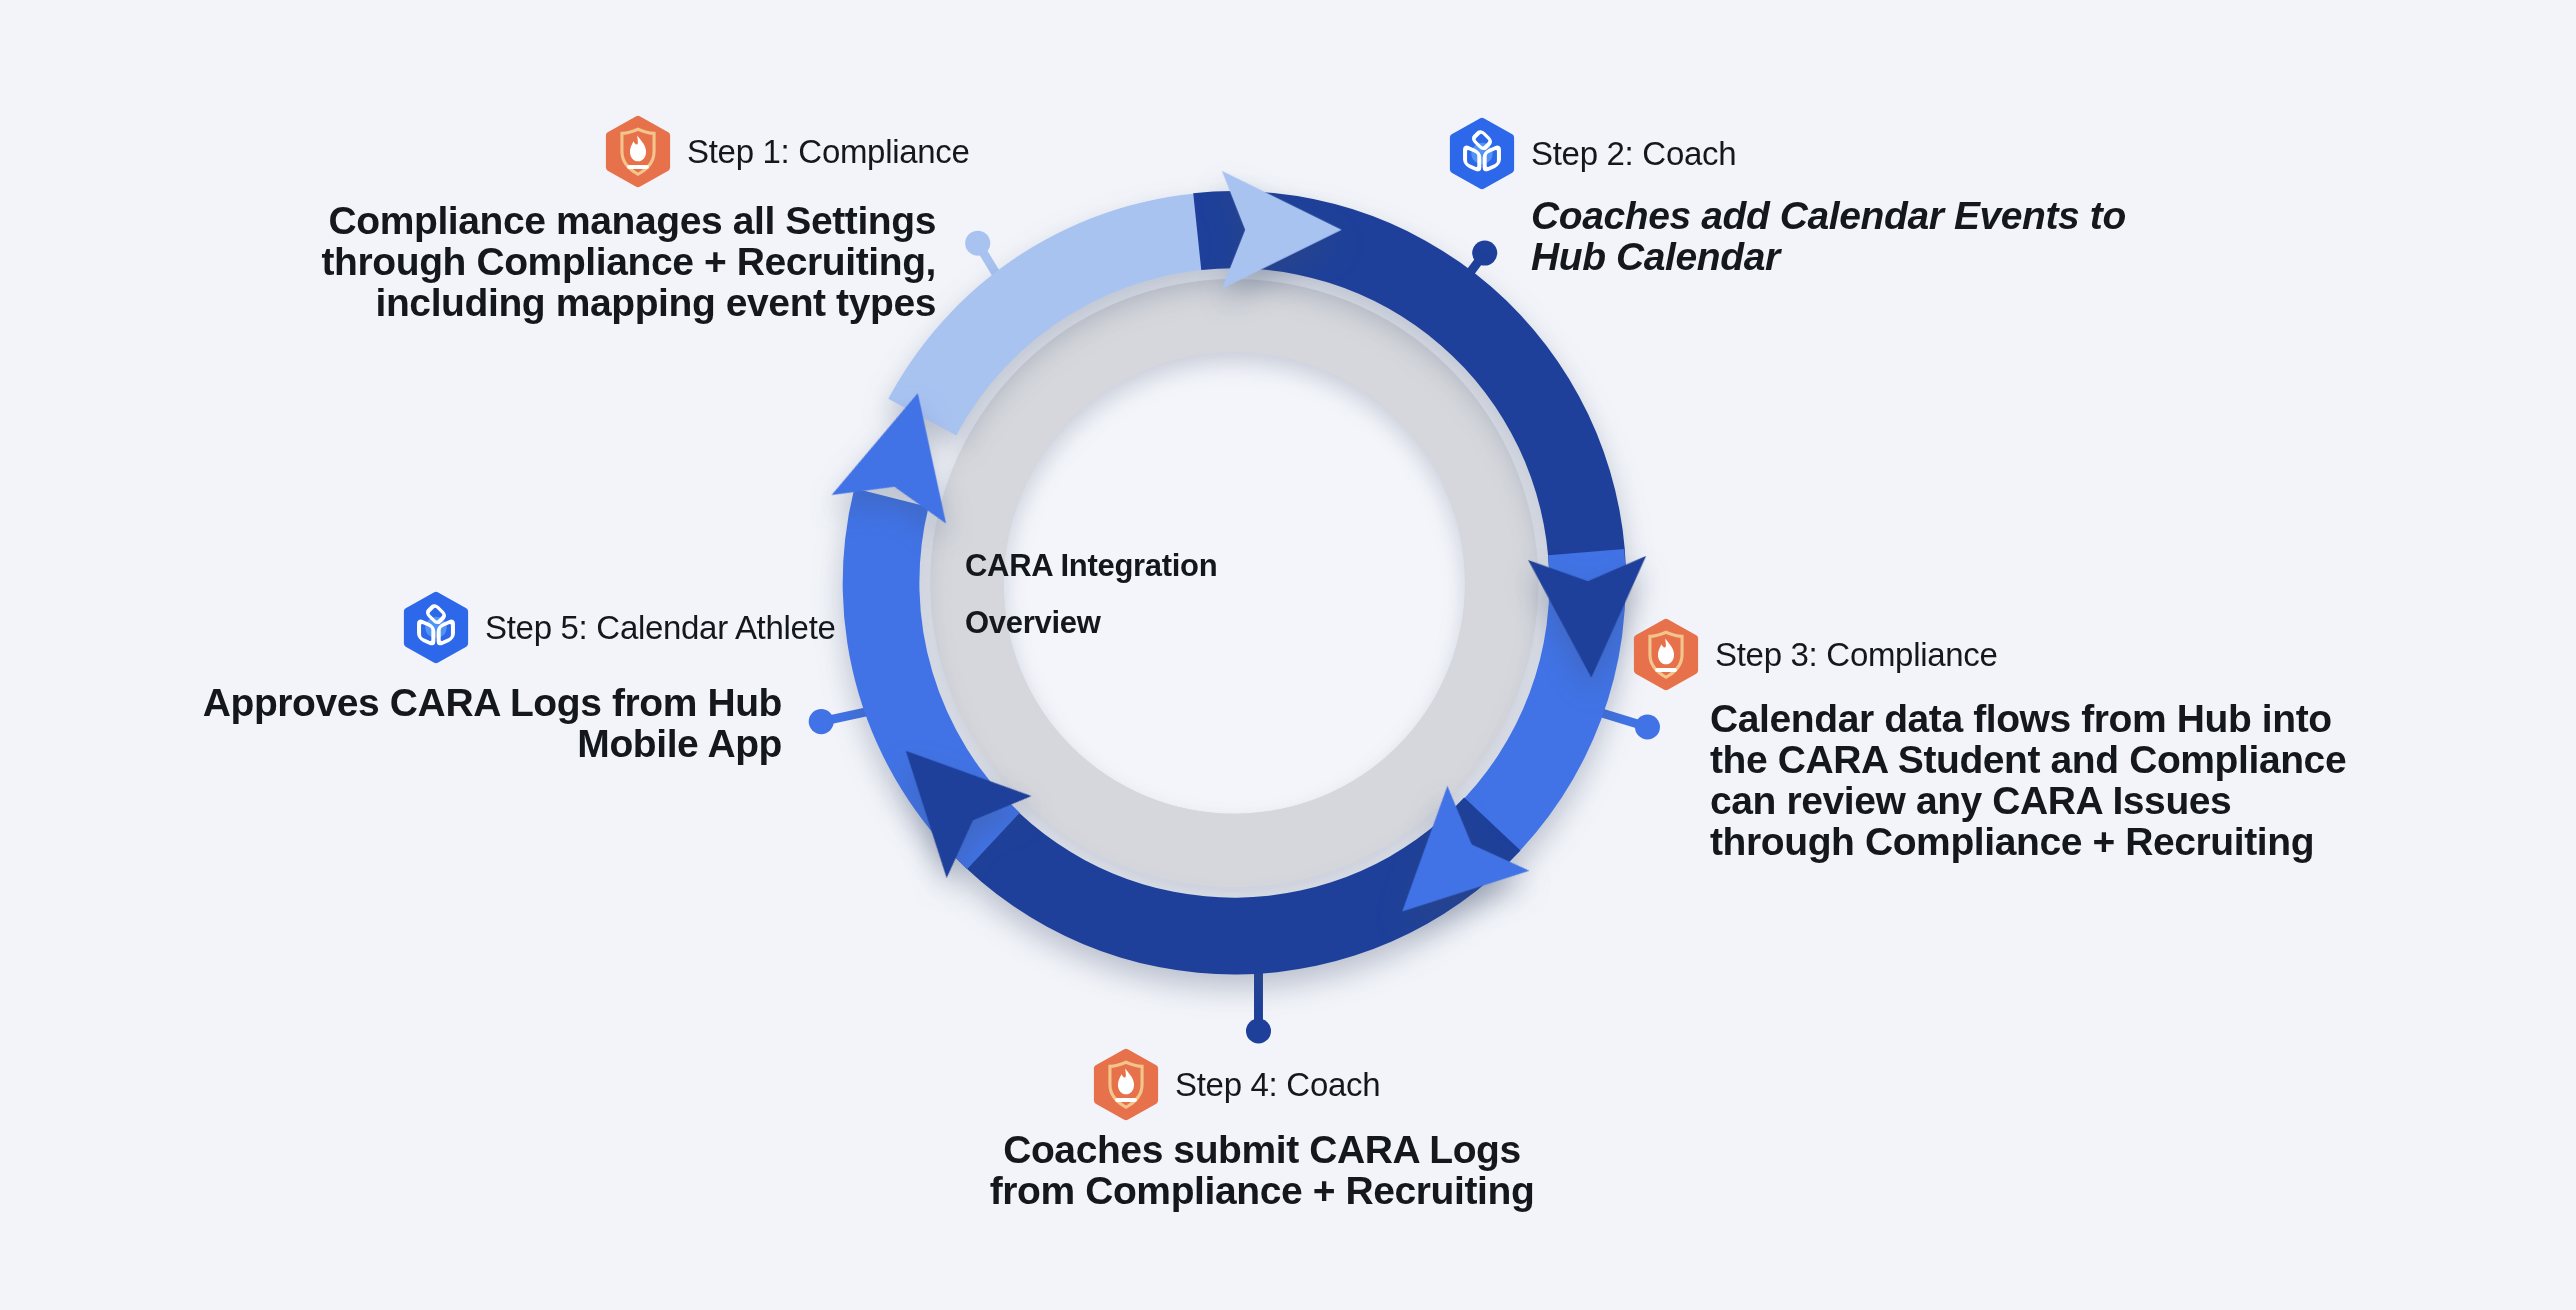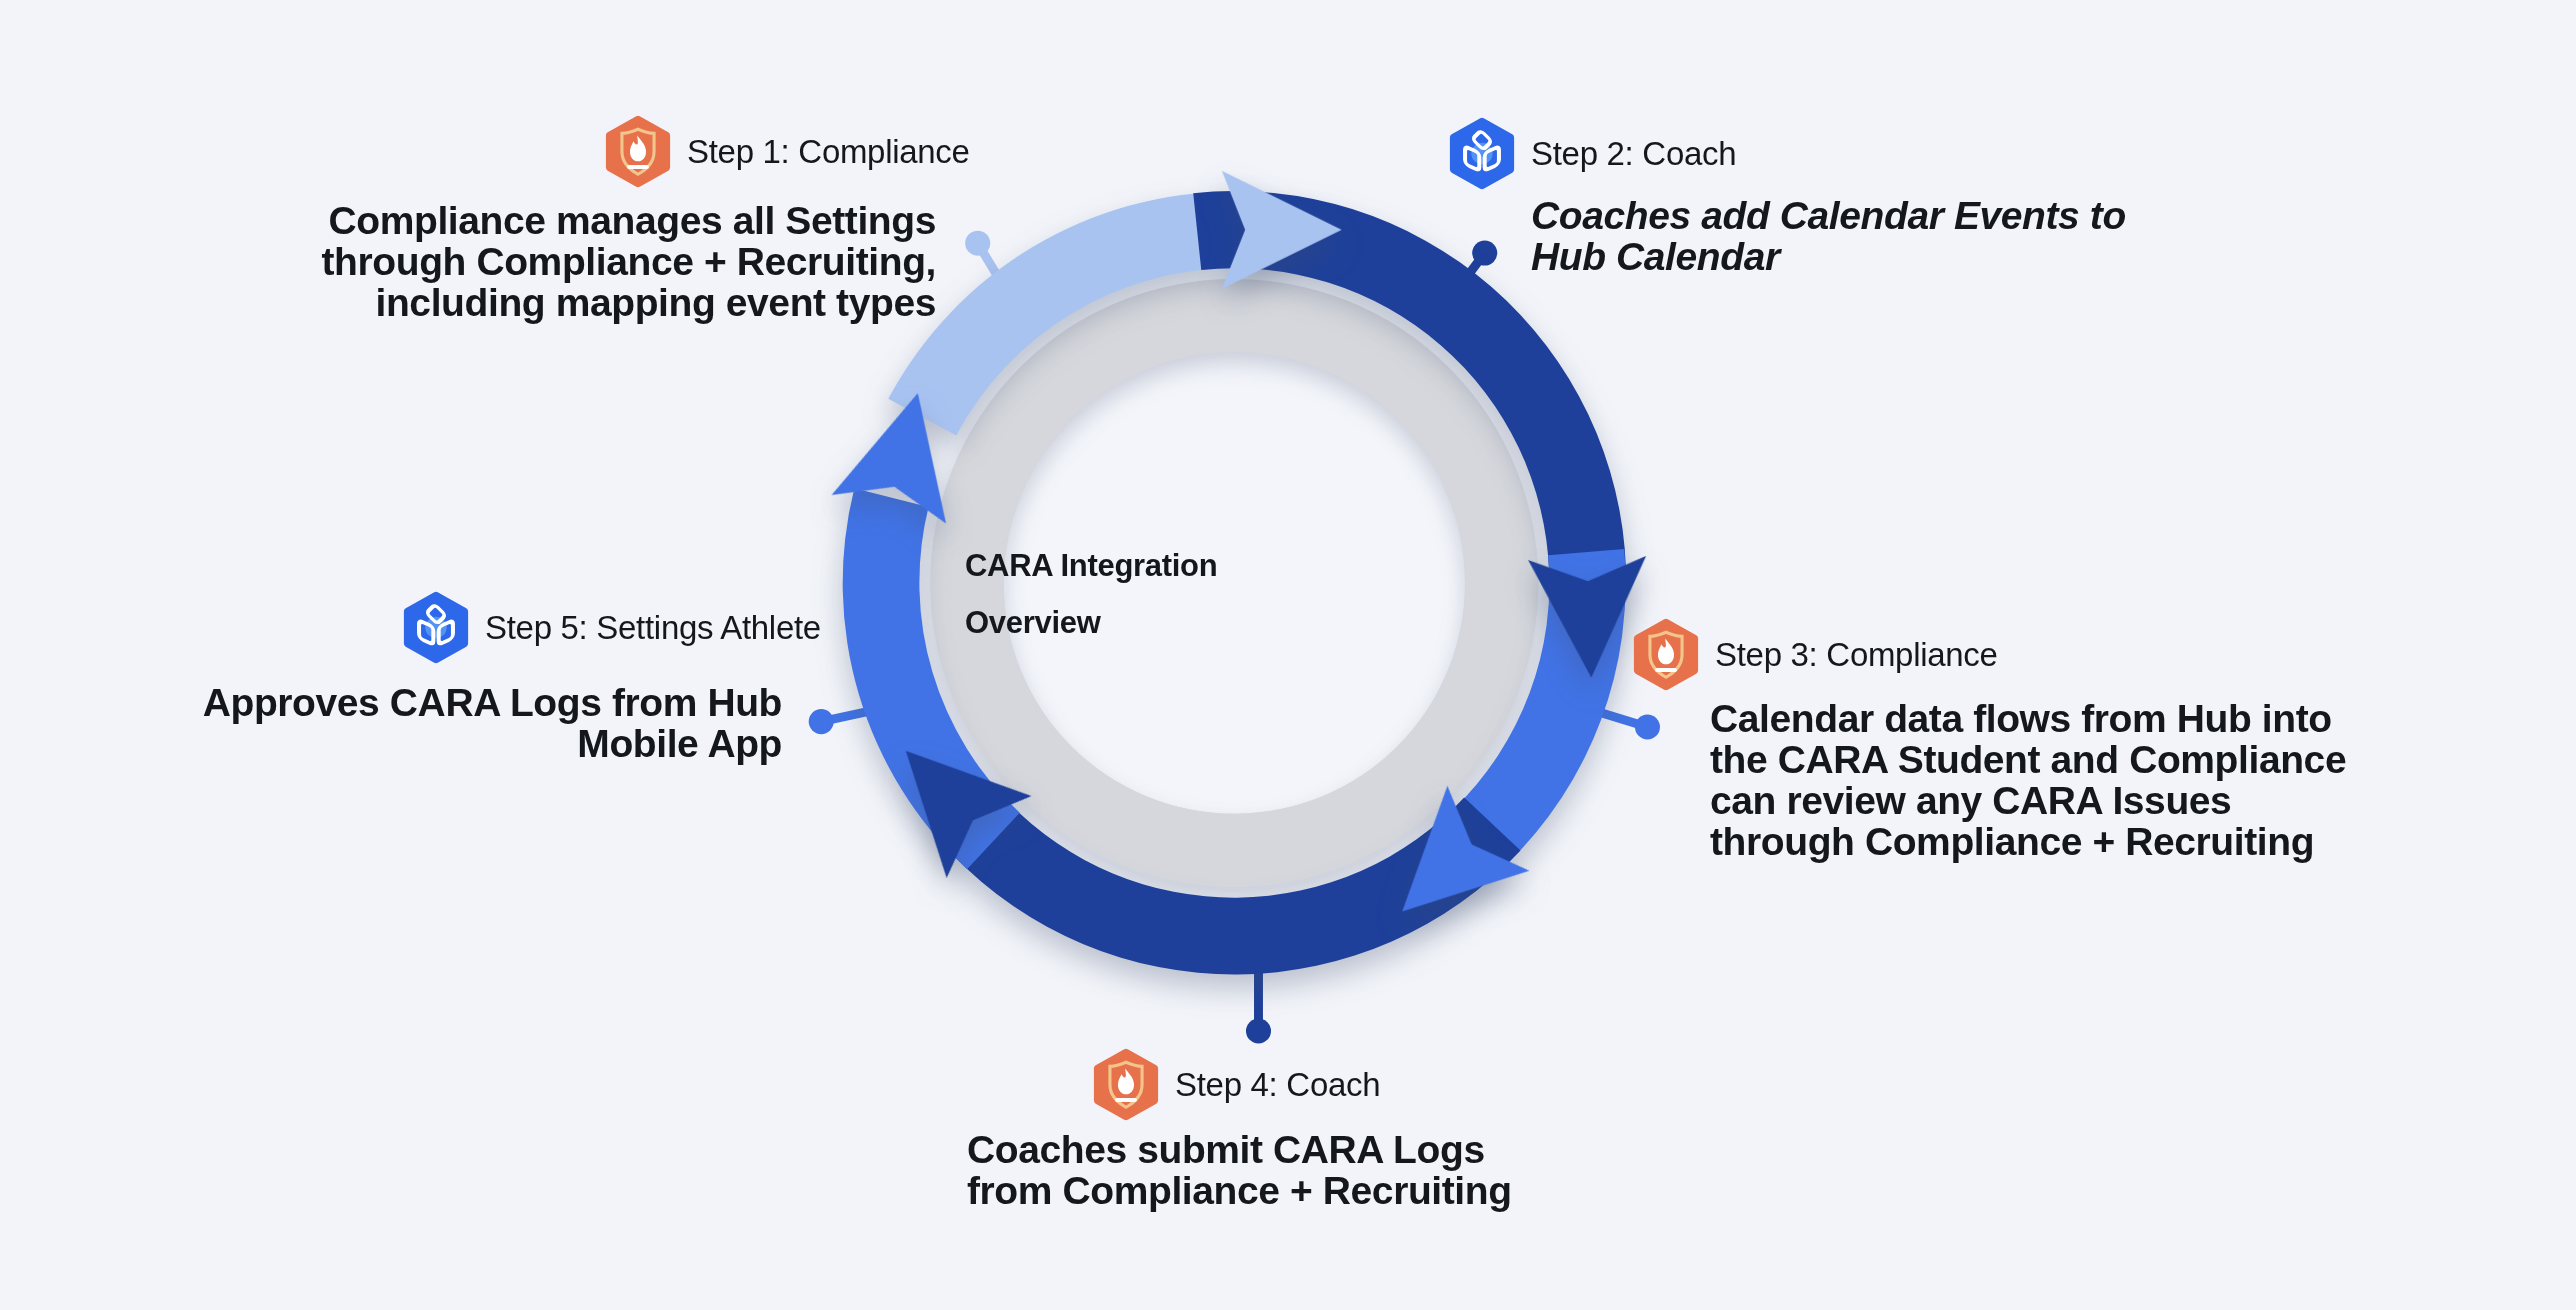--- a/index.html
+++ b/index.html
@@ -37,21 +37,21 @@
     white-space: nowrap;
   }
   .step-body {
     position: absolute;
     font-size: 39px; font-weight: 700; line-height: 41px;
     letter-spacing: -0.4px;
     white-space: pre-line;
   }
   .align-right  { text-align: right; }
   .align-left   { text-align: left; }
-  .align-center { }
+  .align-center { text-align: center; }
 
   .hex-icon { flex: 0 0 auto; display: block; }
 </style>
 </head>
 <body style="background: rgb(242, 244, 249);">
 
 <div class="canvas">
 
   <svg class="diagram-svg" width="2576" height="1310" viewBox="0 0 2880 1465">
 
@@ -159,19 +159,19 @@
 from Compliance + Recruiting</div>
 
   <div class="step-header" style="left:403px; top:590px;">
     <svg class="hex-icon" width="66" height="75" viewBox="0 0 74 84">
       <polygon points="37,6 69,24 69,60 37,78 5,60 5,24" stroke-width="8" stroke-linejoin="round" fill="#2D68EA" stroke="#2D68EA"></polygon>
       <circle cx="37" cy="42" r="12" opacity="0.85" fill="#5B9BF6"></circle>
       <rect x="-8.5" y="-8.5" width="17" height="17" rx="4.5" fill="none" stroke-width="4.5" transform="translate(37,27) rotate(45) scale(1,0.8)" stroke="#FFFFFF"></rect>
       <rect x="0" y="0" width="16" height="20" rx="4.5" fill="none" stroke-width="4.5" transform="translate(18,34) skewY(24)" stroke="#FFFFFF"></rect>
       <rect x="-16" y="0" width="16" height="20" rx="4.5" fill="none" stroke-width="4.5" transform="translate(56,34) skewY(-24)" stroke="#FFFFFF"></rect>
     </svg>
-    <span class="step-title">Step 5: Settings Athlete</span>
+    <span class="step-title">Step 5: Calendar Athlete</span>
   </div>
   <div class="step-body align-right" style="right:1794px; top:682px;">Approves CARA Logs from Hub
 Mobile App</div>
 
 </div>
 
 
 </body></html>

